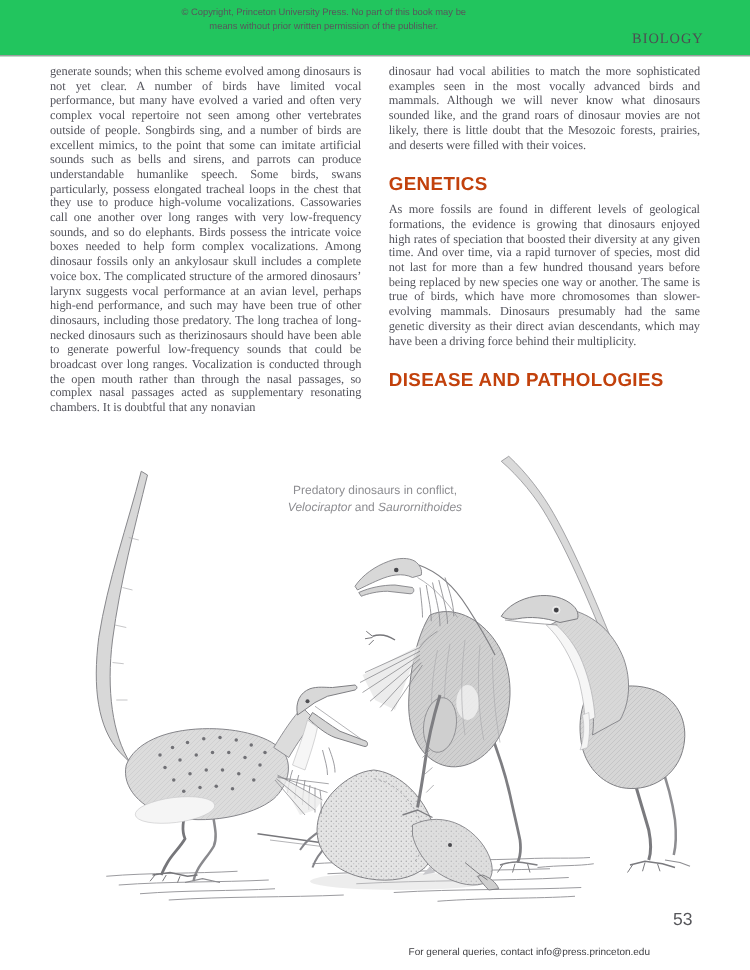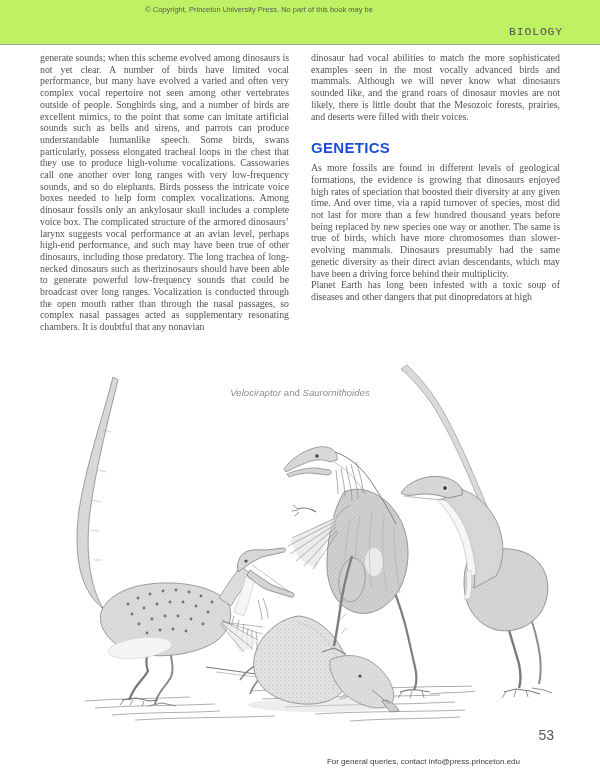--- a/index.html
+++ b/index.html
@@ -3,46 +3,46 @@
 <meta charset="utf-8">
 <style>
   html,body{margin:0;padding:0;}
   body{
     width:600px;height:776px;position:relative;background:#ffffff;
     font-family:"Liberation Serif",serif;overflow:hidden;
   }
   
   .header-bar{
     position:absolute;top:0;left:0;width:600px;height:44px;
-    background:#bef264;border-bottom:1px solid #9e9ea0;
+    background:#22c55e;border-bottom:1px solid #9e9ea0;
   }
   .copyright{
     position:absolute;top:5px;left:0;width:518px;text-align:center;
     font-family:"Liberation Sans",sans-serif;font-size:7.5px;line-height:10.5px;
     color:#57575b;
   }
   .section-label{
     position:absolute;top:25px;right:37px;
-    font-family:Liberation Mono, monospace;font-size:11.5px;letter-spacing:.8px;
+    font-family:Liberation Serif, serif;font-size:11.5px;letter-spacing:.8px;
     color:#4d4d52;
     text-align:right;
   }
   
   .columns{
     position:absolute;top:52px;left:40px;width:520px;
     display:flex;gap:22px;
   }
   .col{width:252px;}
   .body-text{
     font-family:"Liberation Serif",serif;font-size:9.9px;line-height:11.7px;
     color:#53535b;text-align:justify;margin:0;letter-spacing:-0.05px;
   }
   .heading{
     font-family:"Liberation Sans",sans-serif;font-size:15px;font-weight:bold;
-    letter-spacing:.3px;color:#1d4ed8;margin:17px 0 6px 0;line-height:17px;
+    letter-spacing:.3px;color:#c2410c;margin:17px 0 6px 0;line-height:17px;
   }
   
   .fig-caption{
     position:absolute;top:386px;left:0;width:600px;text-align:center;
     font-family:"Liberation Sans",sans-serif;font-size:9.6px;line-height:13.5px;
     color:#8d8d91;
   }
   .fig-caption .it{font-style:italic;margin-top:44px;}
   .illustration{position:absolute;top:0;left:0;width:600px;height:776px;}
   
@@ -54,37 +54,39 @@
     position:absolute;top:757px;left:0;width:520px;text-align:right;
     font-family:"Liberation Sans",sans-serif;font-size:8px;color:#3d3d41;
   }
 </style>
 </head>
 <body>
 
 <div class="header-bar">
   <div class="copyright">
     <div>© Copyright, Princeton University Press. No part of this book may be</div>
+    <div>means without prior written permission of the publisher.</div>
   </div>
   <div class="section-label">BIOLOGY</div>
 </div>
 
 <div class="columns">
   <div class="col">
     <p class="body-text">generate sounds; when this scheme evolved among dinosaurs is not yet clear. A number of birds have limited vocal performance, but many have evolved a varied and often very complex vocal repertoire not seen among other vertebrates outside of people. Songbirds sing, and a number of birds are excellent mimics, to the point that some can imitate artificial sounds such as bells and sirens, and parrots can produce understandable humanlike speech. Some birds, swans particularly, possess elongated tracheal loops in the chest that they use to produce high-volume vocalizations. Cassowaries call one another over long ranges with very low-frequency sounds, and so do elephants. Birds possess the intricate voice boxes needed to help form complex vocalizations. Among dinosaur fossils only an ankylosaur skull includes a complete voice box. The complicated structure of the armored dinosaurs’ larynx suggests vocal performance at an avian level, perhaps high-end performance, and such may have been true of other dinosaurs, including those predatory. The long trachea of long-necked dinosaurs such as therizinosaurs should have been able to generate powerful low-frequency sounds that could be broadcast over long ranges. Vocalization is conducted through the open mouth rather than through the nasal passages, so complex nasal passages acted as supplementary resonating chambers. It is doubtful that any nonavian</p>
   </div>
   <div class="col">
     <p class="body-text">dinosaur had vocal abilities to match the more sophisticated examples seen in the most vocally advanced birds and mammals. Although we will never know what dinosaurs sounded like, and the grand roars of dinosaur movies are not likely, there is little doubt that the Mesozoic forests, prairies, and deserts were filled with their voices.</p>
     <h2 class="heading">GENETICS</h2>
     <p class="body-text">As more fossils are found in different levels of geological formations, the evidence is growing that dinosaurs enjoyed high rates of speciation that boosted their diversity at any given time. And over time, via a rapid turnover of species, most did not last for more than a few hundred thousand years before being replaced by new species one way or another. The same is true of birds, which have more chromosomes than slower-evolving mammals. Dinosaurs presumably had the same genetic diversity as their direct avian descendants, which may have been a driving force behind their multiplicity.</p>
-    <p class="body-text">Planet Earth has long been infested with a toxic soup of diseases and other dangers that put dinopredators at high</p>
+    <h2 class="heading">DISEASE AND PATHOLOGIES</h2>
   </div>
 </div>
 
 <div class="fig-caption">
+  <div>Predatory dinosaurs in conflict,</div>
   <div><span class="it">Velociraptor</span><span> and </span><span class="it">Saurornithoides</span></div>
 </div>
 
 <svg class="illustration" viewBox="0 0 600 776" aria-hidden="true">
   <defs>
     <pattern id="hatchA" width="4" height="4" patternUnits="userSpaceOnUse">
       <path d="M0,4 L4,0" stroke="#8f8f93" stroke-width="0.5"></path>
     </pattern>
     <pattern id="stippleA" width="4" height="4" patternUnits="userSpaceOnUse">
       <circle cx="1" cy="1" r="0.55" fill="#8a8a8e"></circle>

